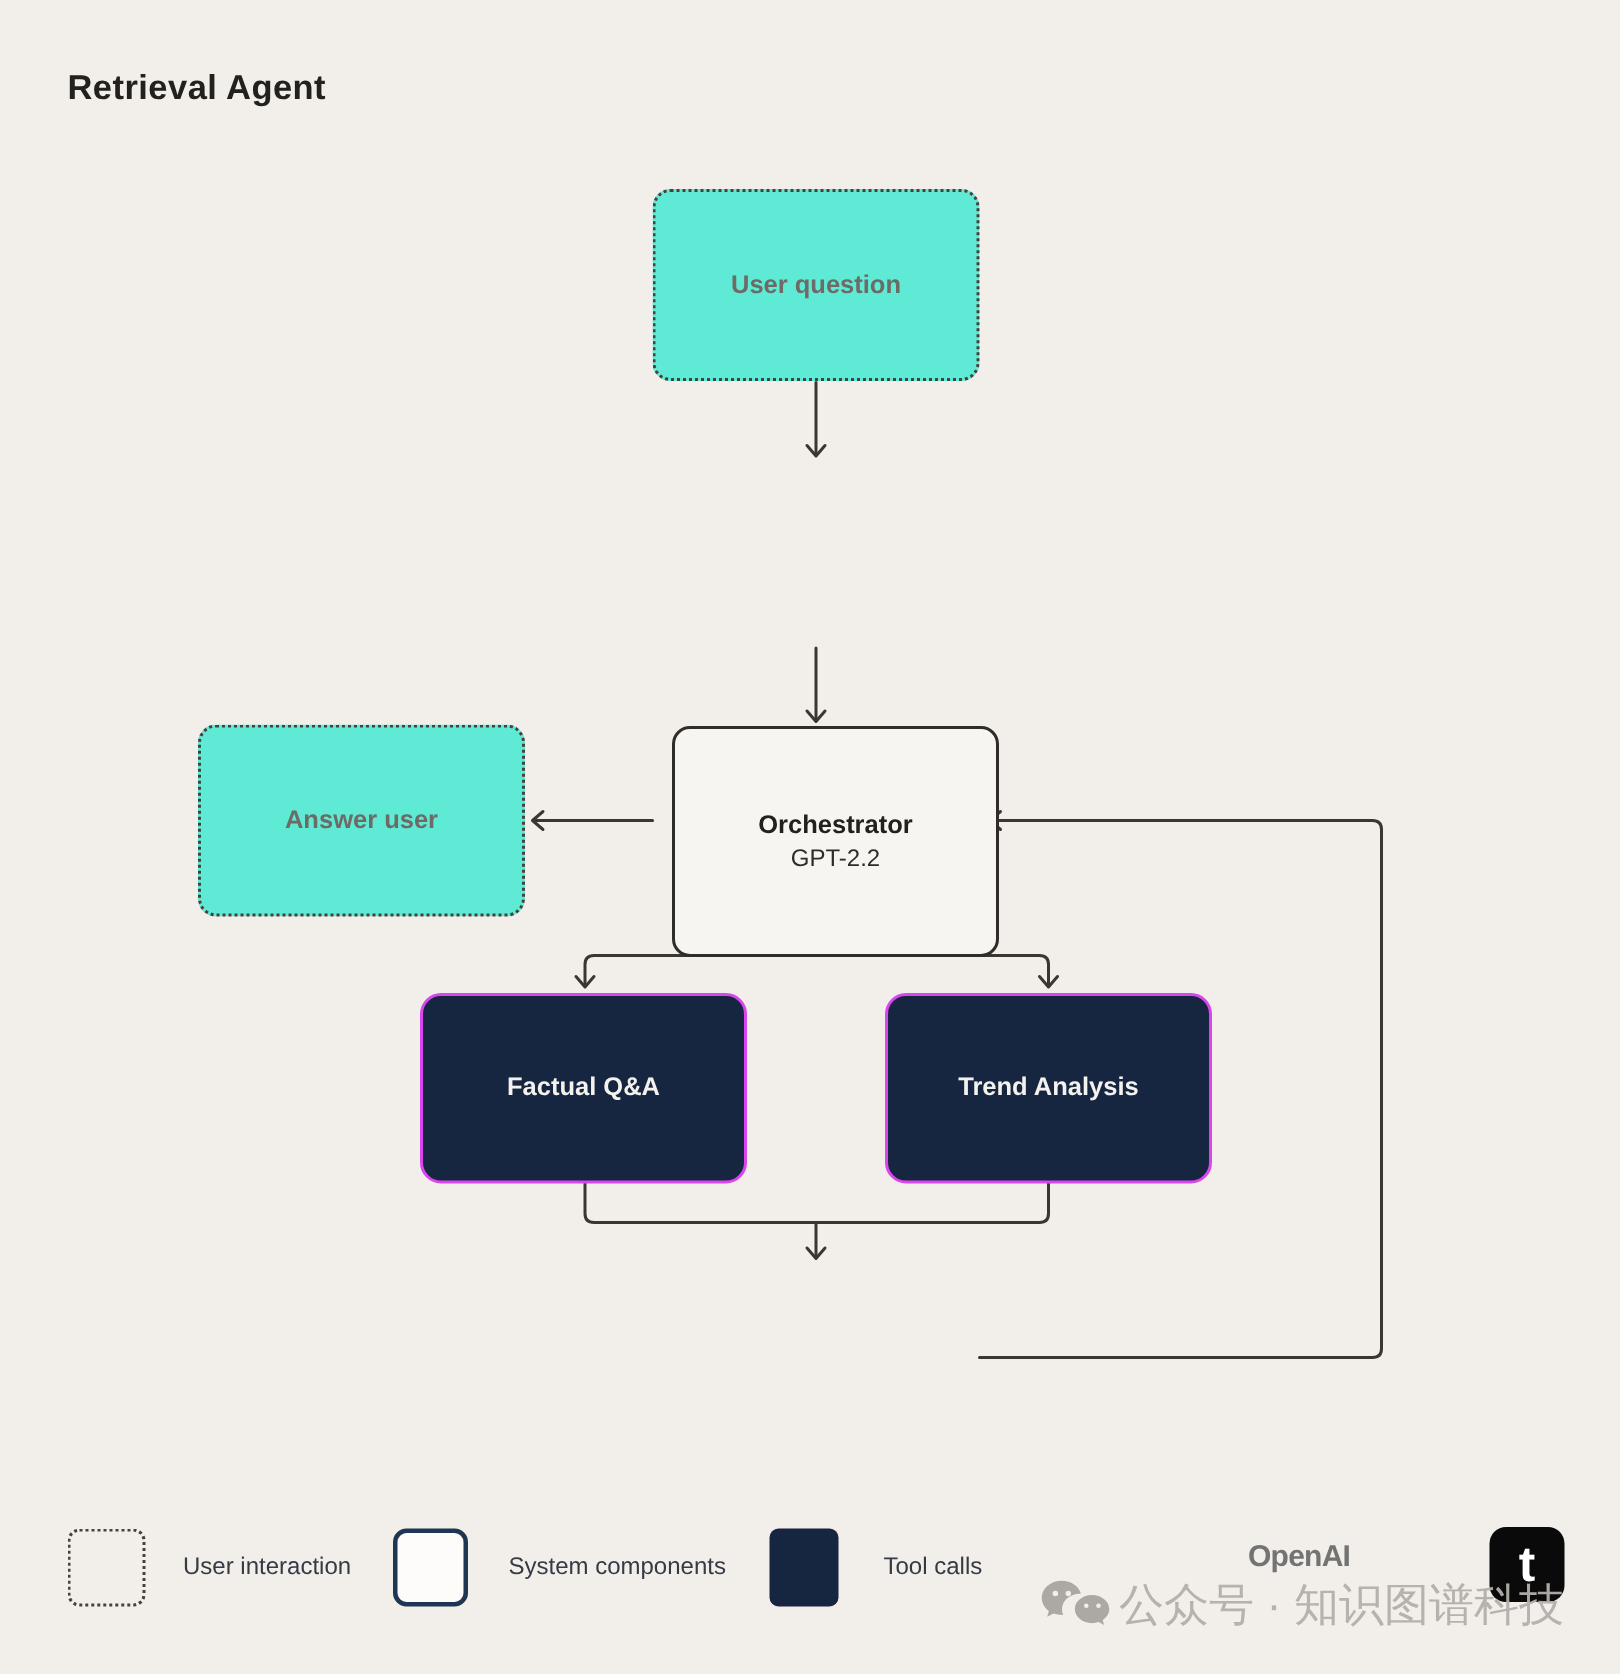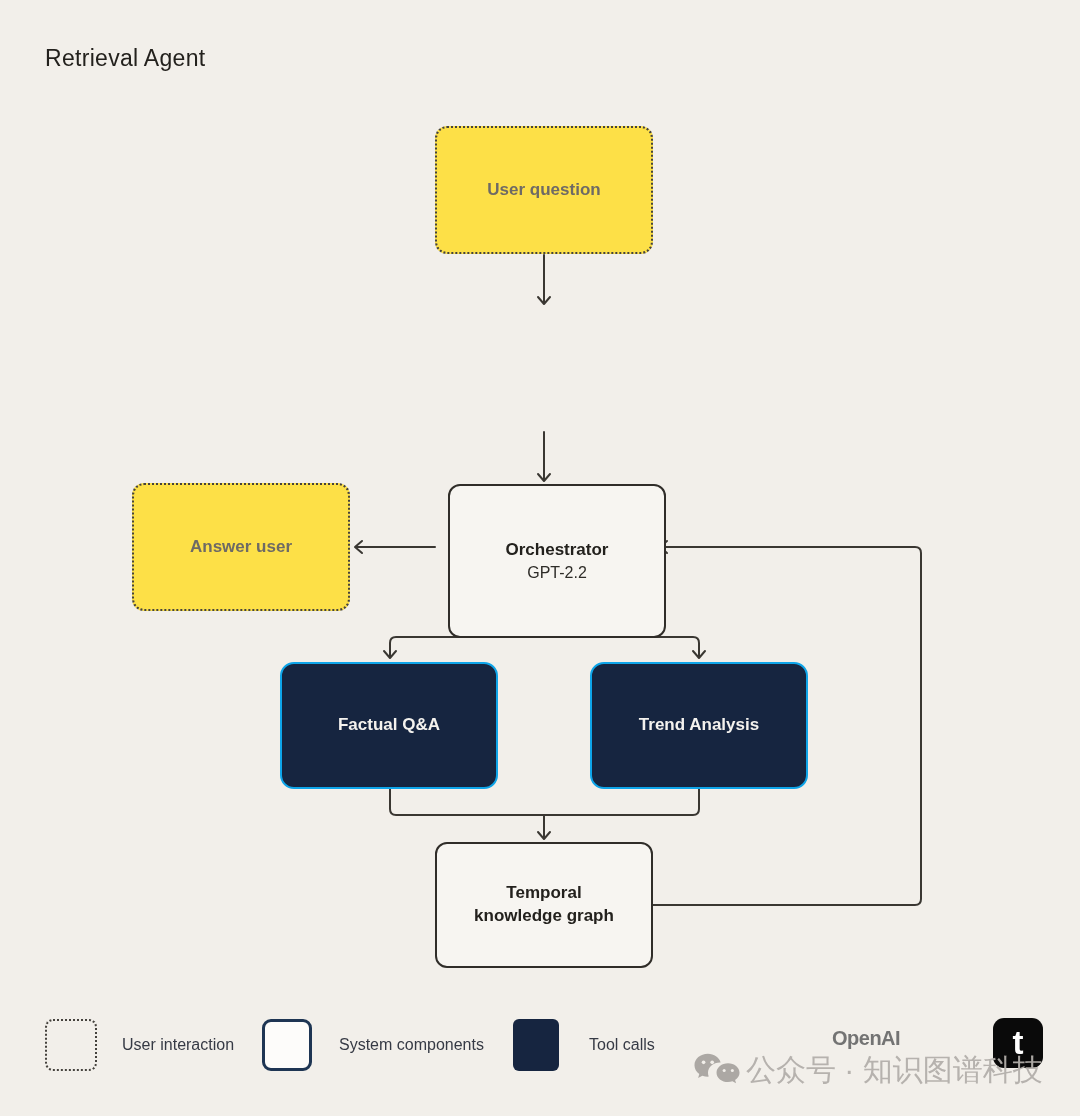--- a/index.html
+++ b/index.html
@@ -12,21 +12,21 @@
     position: relative;
     width: 1080px;
     height: 1116px;
     background: #f2efea;
     overflow: hidden;
   }
   .title {
     position: absolute;
     left: 45px; top: 45px;
     font-size: 23px;
-    font-weight: 400;
+    font-weight: 700;
     color: #23211d;
     letter-spacing: 0.3px;
   }
   svg.connectors {
     position: absolute;
     left: 0; top: 0;
     width: 1080px; height: 1116px;
     pointer-events: none;
     z-index: 1;
   }
@@ -38,26 +38,26 @@
     align-items: center;
     justify-content: center;
     text-align: center;
     border-radius: 12px;
   }
   .node--system {
     background: #f7f5f1;
     border: 2px solid #302d29;
   }
   .node--dotted {
-    background: #fde047;
+    background: #5eead4;
     border: 2px dotted #45423d;
   }
   .node--dark {
     background: #162540;
-    border: 2px solid #0ea5e9;
+    border: 2px solid #d946ef;
     border-radius: 14px;
   }
   .node__title {
     font-size: 17px;
     font-weight: 700;
     color: #23211d;
     line-height: 1.35;
   }
   .node--dotted .node__title { color: #6e6a65; }
   .node--dark .node__title { color: #f4f2ee; }
@@ -168,23 +168,20 @@
   </div>
 
   <div class="node node--dark" style="left:280px; top:662px; width:218px; height:127px;">
     <div class="node__title">Factual Q&amp;A</div>
   </div>
 
   <div class="node node--dark" style="left:590px; top:662px; width:218px; height:127px;">
     <div class="node__title">Trend Analysis</div>
   </div>
 
-  <div class="node node--system" style="left:435px; top:842px; width:218px; height:126px;">
-    <div class="node__title node__title--wrap">Temporal knowledge graph</div>
-  </div>
 
   <div class="legend-swatch legend-swatch--dotted"></div>
   <div class="legend-label legend-label--1">User interaction</div>
 
   <div class="legend-swatch legend-swatch--solid"></div>
   <div class="legend-label legend-label--2">System components</div>
 
   <div class="legend-swatch legend-swatch--filled"></div>
   <div class="legend-label legend-label--3">Tool calls</div>
 

